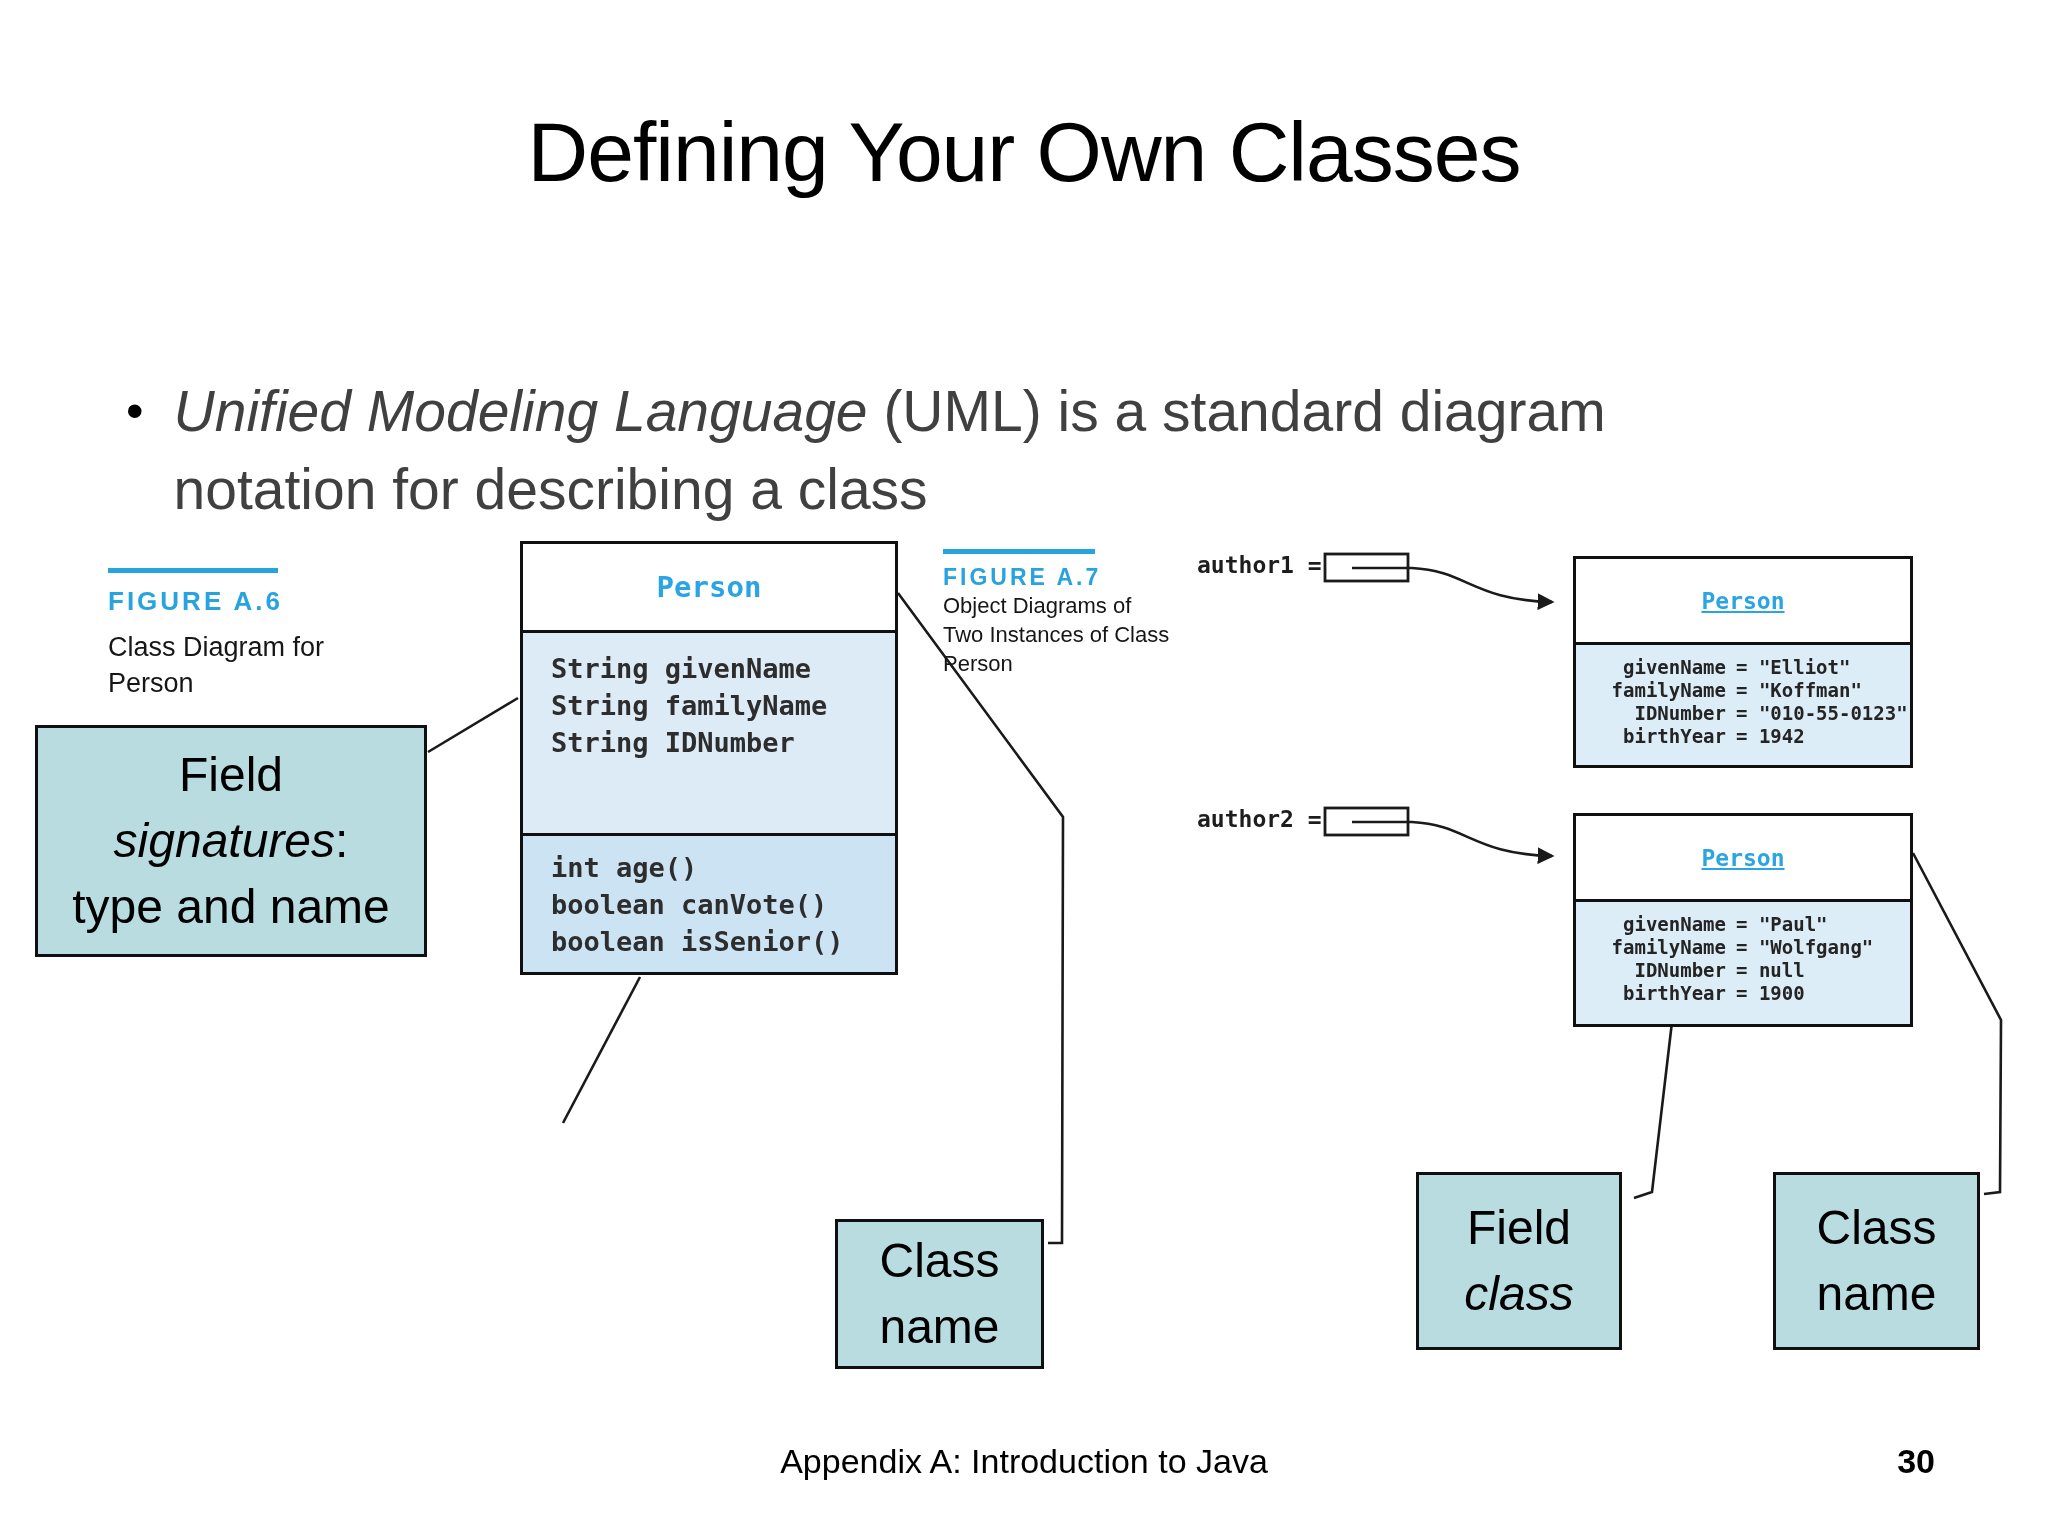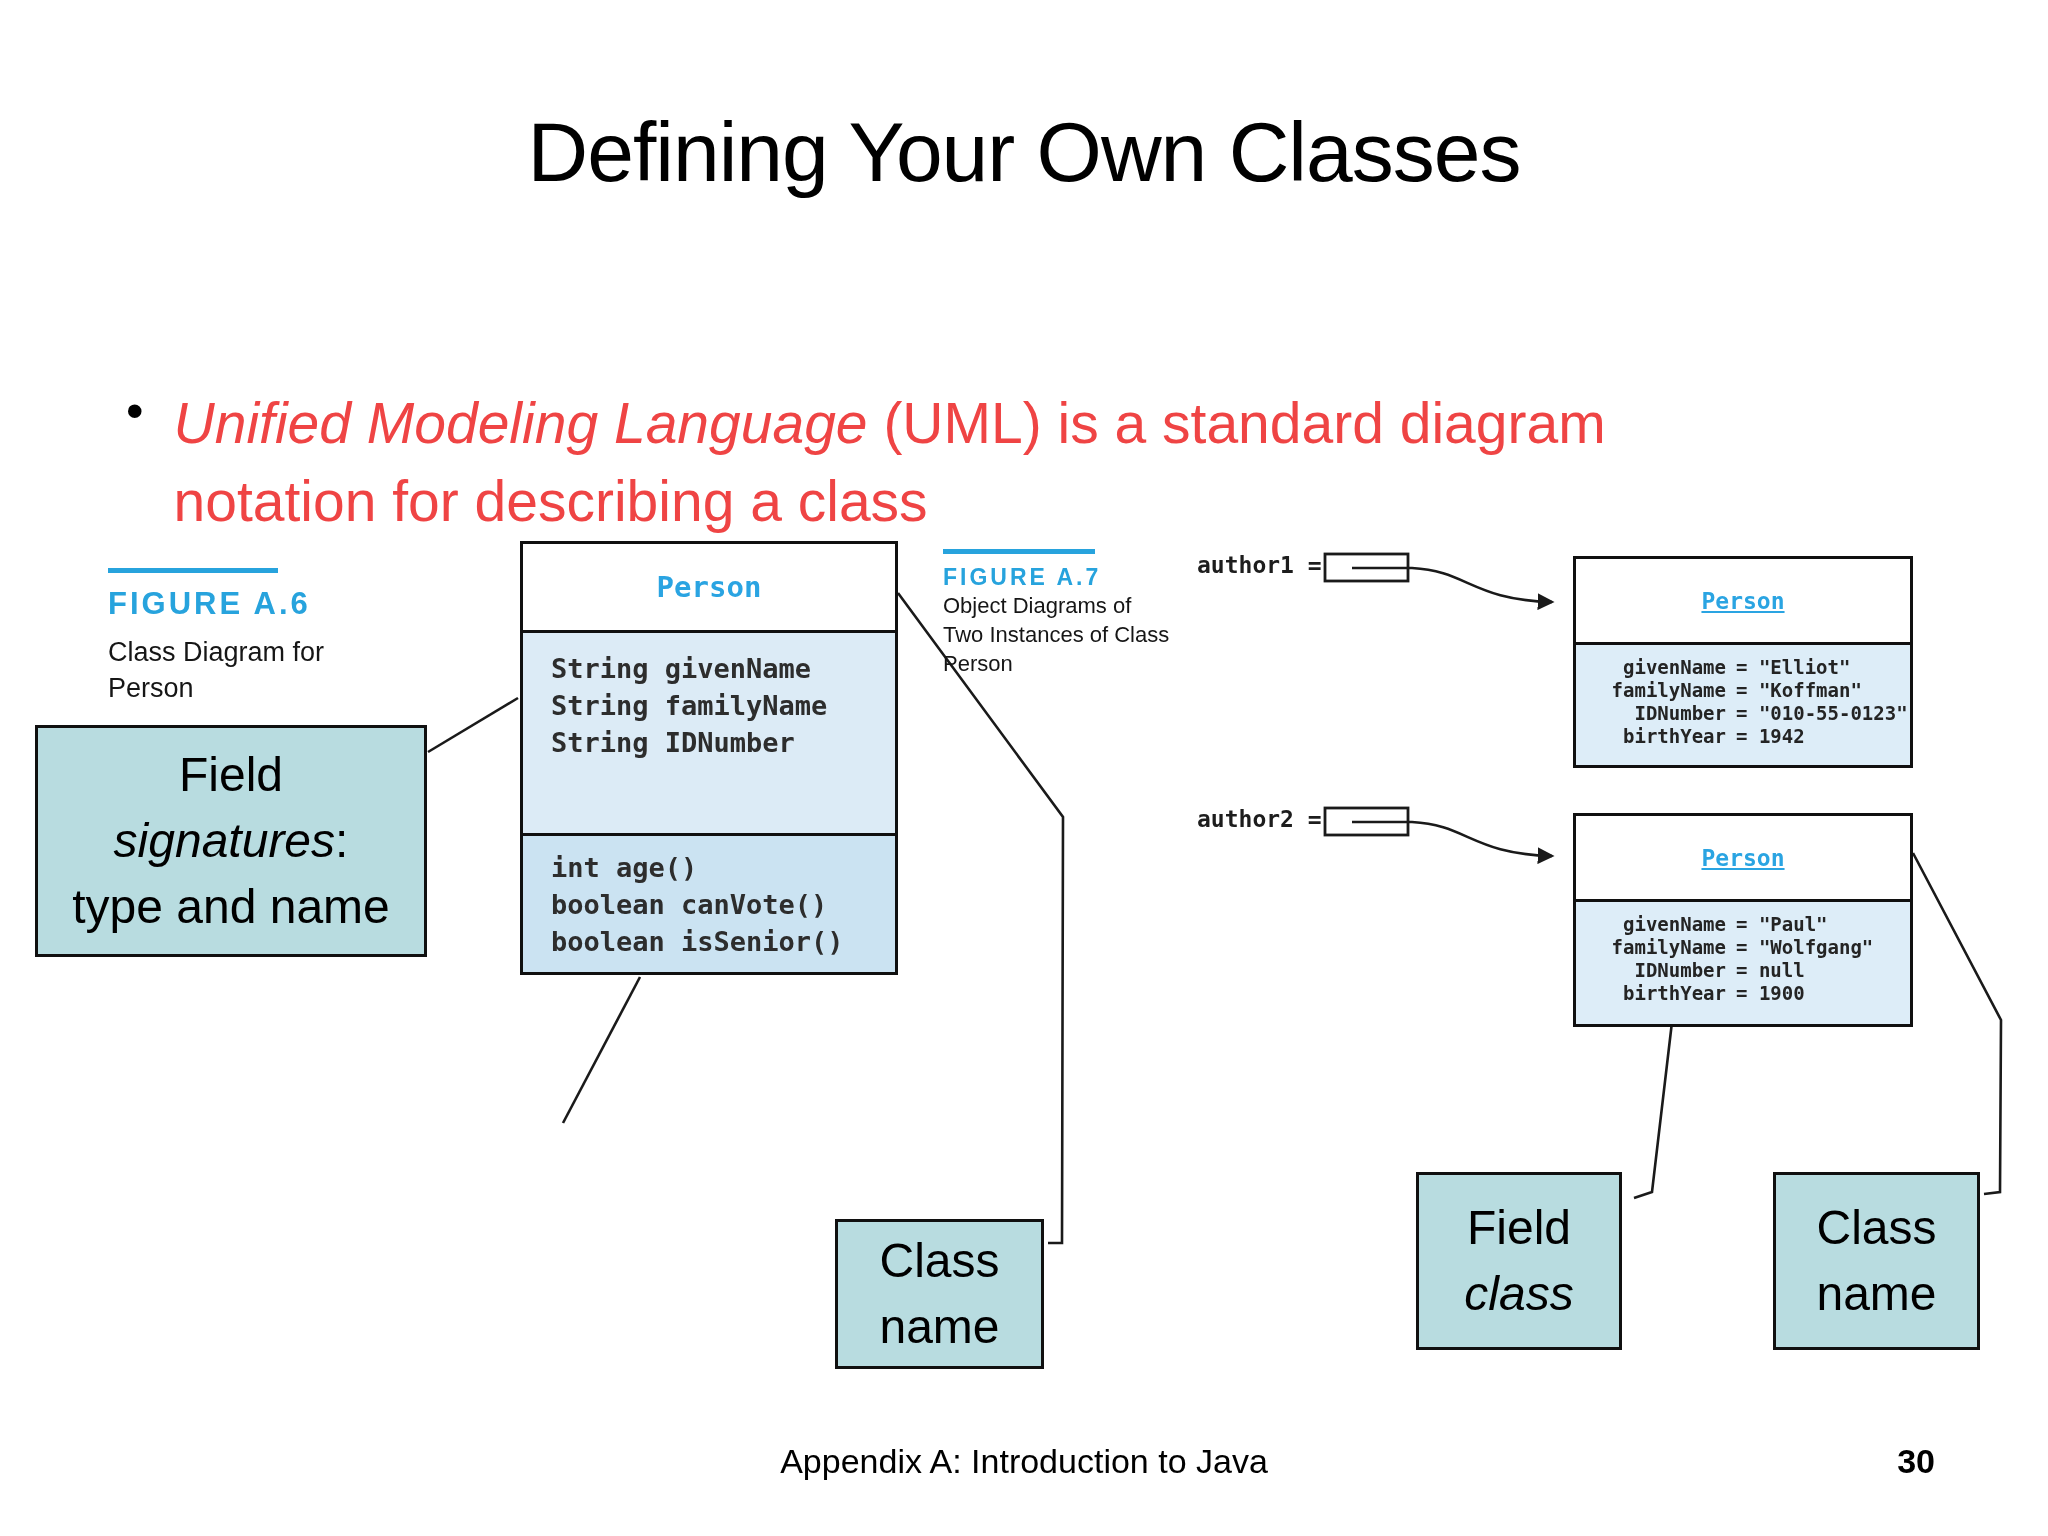--- a/index.html
+++ b/index.html
@@ -9,29 +9,29 @@
   }
   .abs{position:absolute;}
 
   
   #title{left:0; top:104px; width:2048px; text-align:center;
     font-size:84px; color:#000; letter-spacing:-1px;}
 
   
   #bullet-row{left:126px; top:372px; width:1800px; display:flex; gap:30px;}
   #bullet-marker{font-size:50px; line-height:78px; color:#000;}
-  #bullet-text{font-size:57px; line-height:78px; color:#ef4444;margin-top:12px;}
+  #bullet-text{font-size:57px; line-height:78px; color:#404040;}
   .it{font-style:italic;}
 
   
   .figblock .figrule{height:5px; background:var(--accent-blue);}
   .figlabel{font-weight:bold; color:var(--accent-blue); letter-spacing:3px;}
   #fig-a6{left:108px; top:568px; width:230px;}
   #fig-a6 .figrule{width:170px;}
-  #fig-a6 .figlabel{font-size:31px; margin-top:13px;}
+  #fig-a6 .figlabel{font-size:26px; margin-top:13px;}
   #fig-a6 .figcap{font-size:27px; color:#161616; line-height:36px; margin-top:12px;}
   #fig-a7{left:943px; top:549px; width:250px;}
   #fig-a7 .figrule{width:152px;}
   #fig-a7 .figlabel{font-size:23px; margin-top:10px;}
   #fig-a7 .figcap{font-size:22px; color:#161616; line-height:29px; }
 
   
   #class-box{left:520px; top:541px; width:378px; height:434px;
     border:3px solid #101010; box-sizing:border-box; display:flex; flex-direction:column;
     font-family:"DejaVu Sans Mono", monospace; font-weight:bold;}

